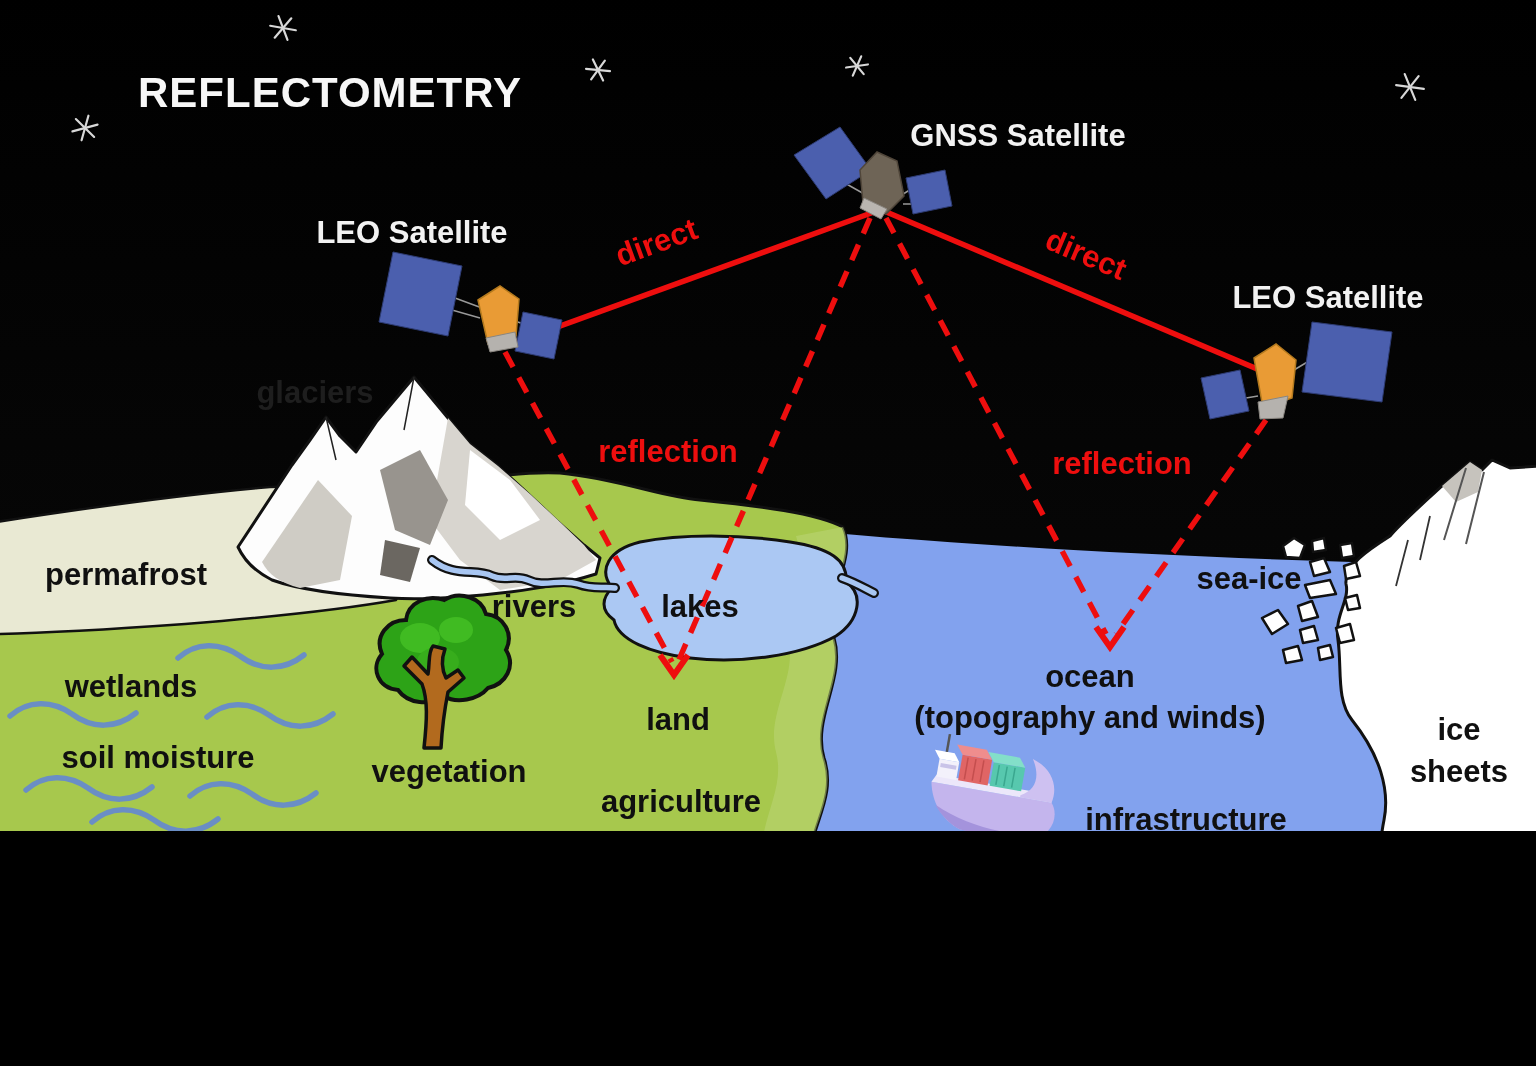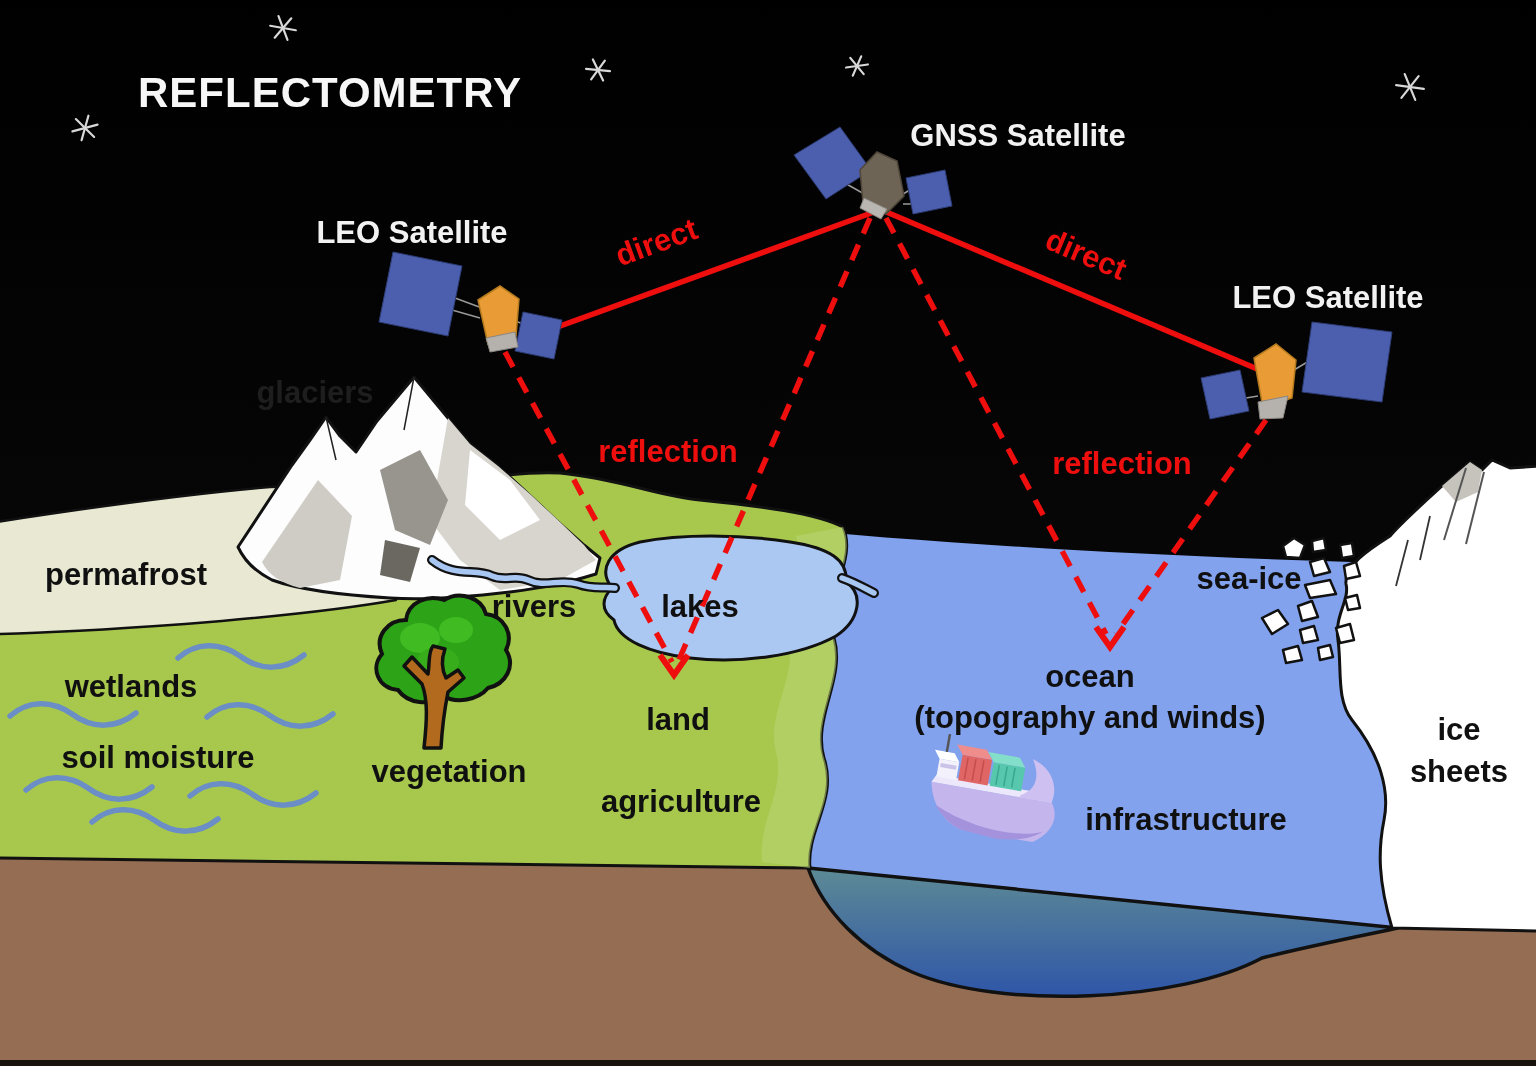--- a/index.html
+++ b/index.html
@@ -1,16 +1,16 @@
 <!DOCTYPE html>
 <html><head>
 <meta charset="utf-8">
 <style>
   html,body{margin:0;padding:0;background:#000;}
-  #stage{width:1536px;height:1066px;position:relative;overflow:hidden;}
+  #stage{width:1536px;height:831px;position:relative;overflow:hidden;}
   svg{display:block;}
   text{font-family:"Liberation Sans","DejaVu Sans",sans-serif;font-weight:700;}
   .title-txt{font-size:42px;fill:#f7f7f7;letter-spacing:1px;}
   .sat-txt{font-size:31px;fill:#f2f2f2;}
   .lbl{font-size:31px;fill:#101010;}
   .red-txt{font-size:31px;}
   .glac-txt{font-size:31px;fill:#1e1e1e;}
   .mid{text-anchor:middle;}
 </style>
 </head>

